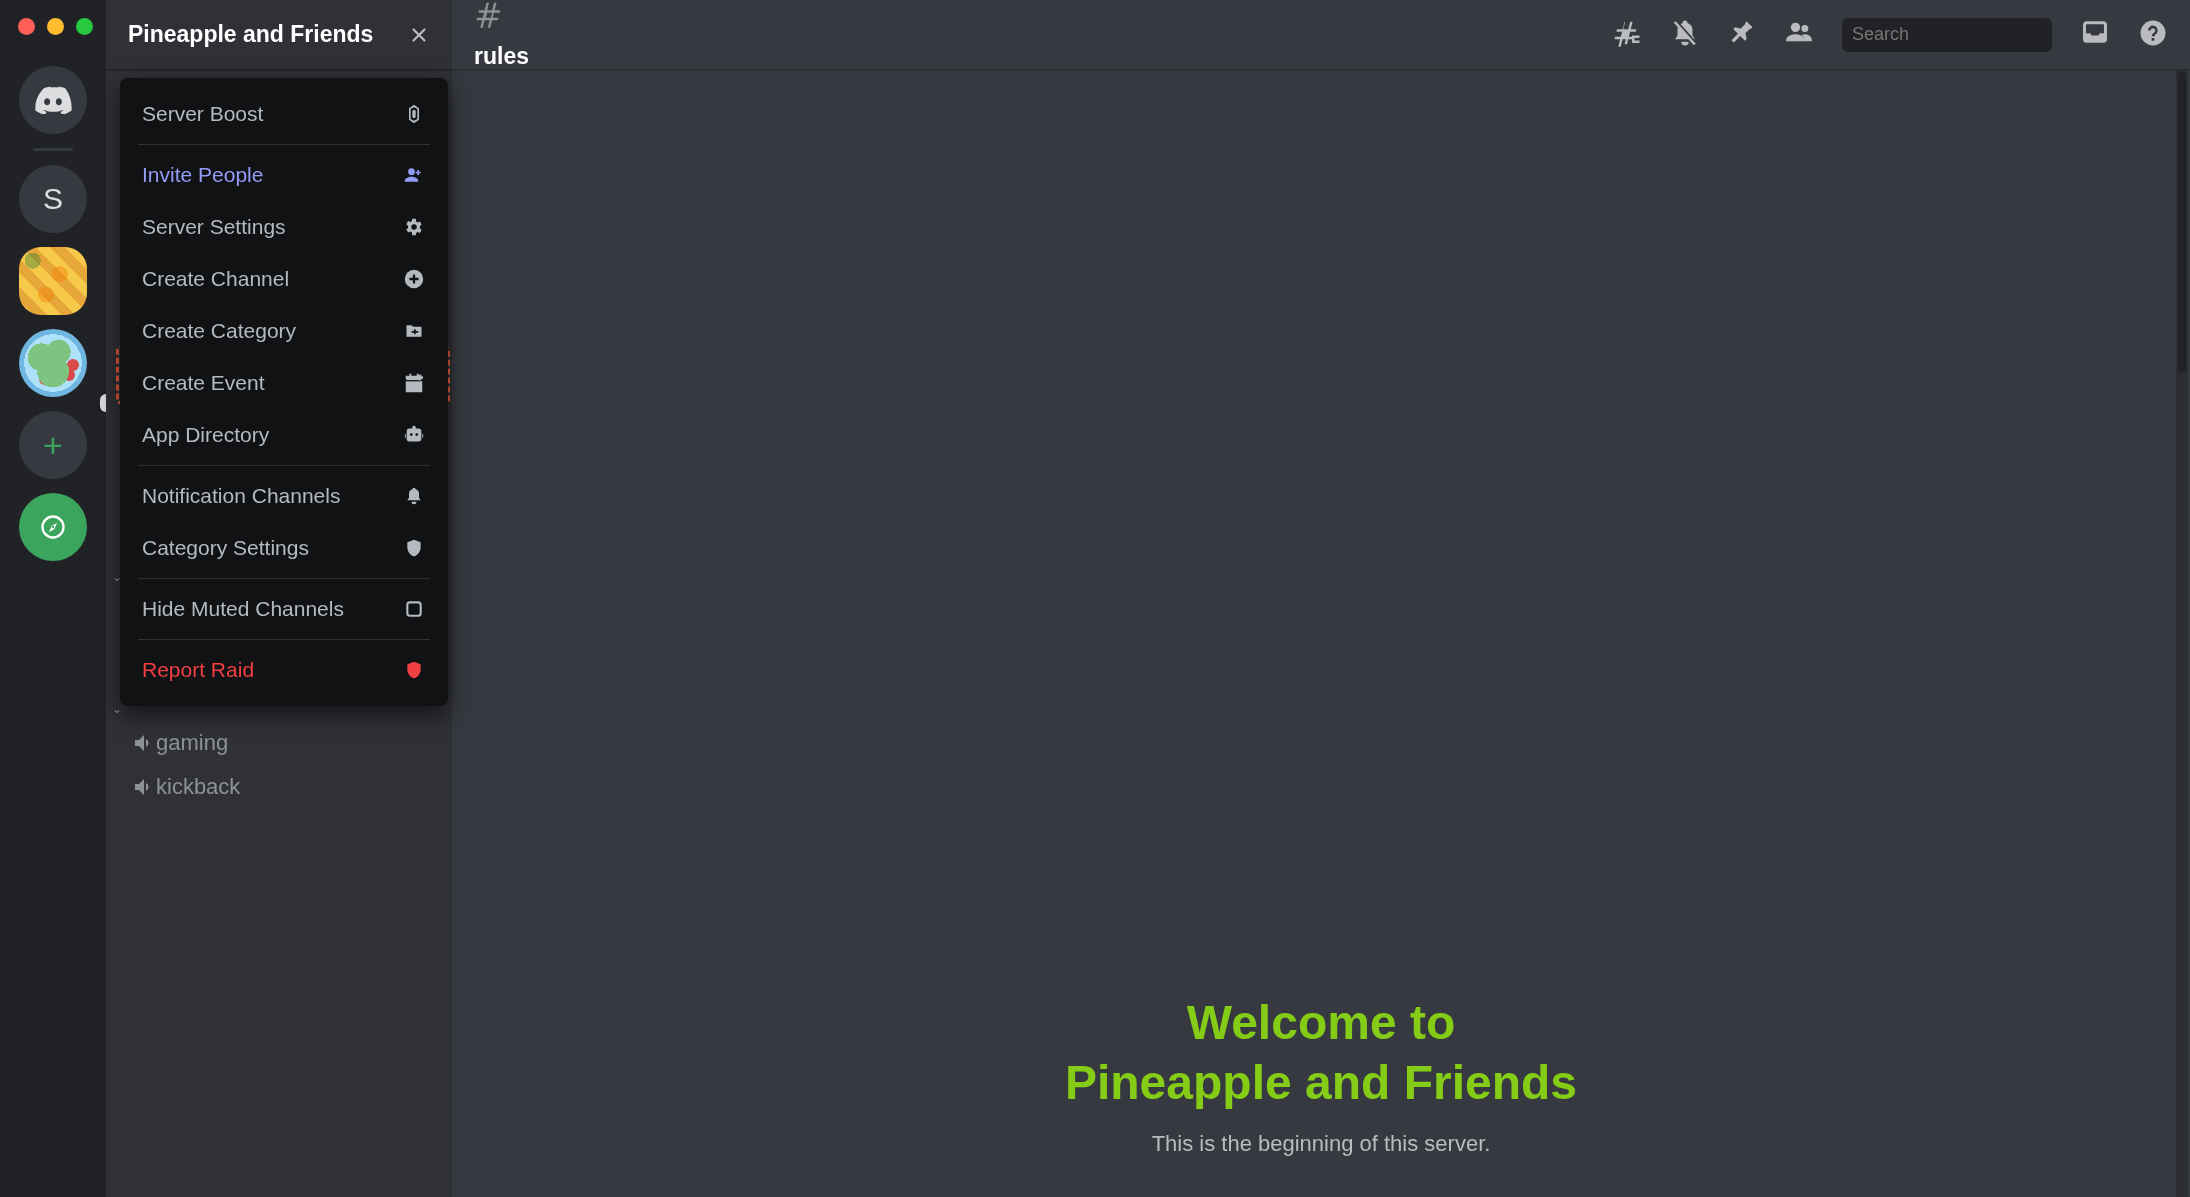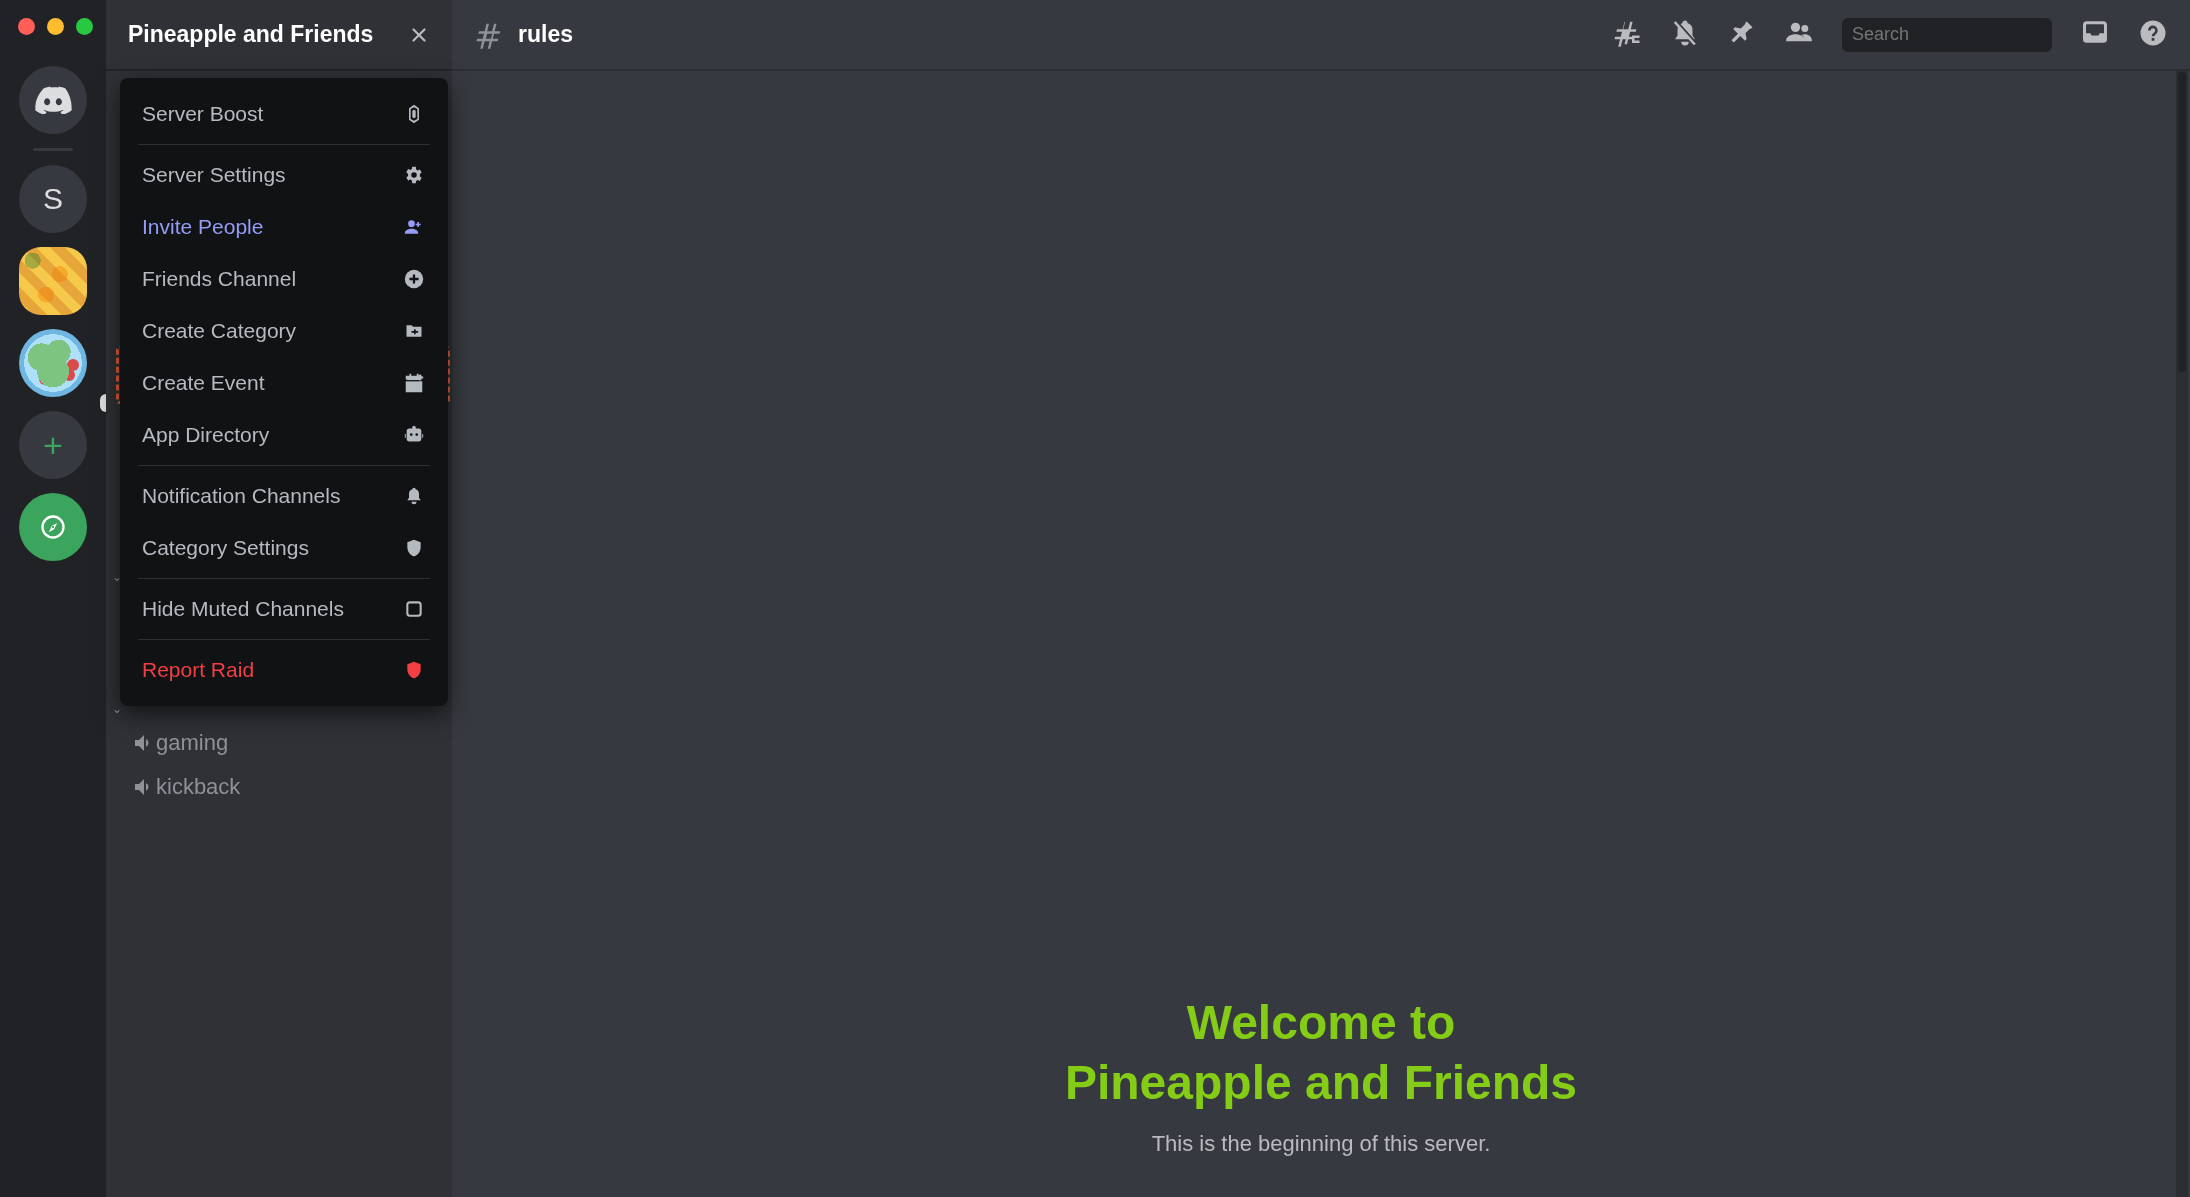--- a/index.html
+++ b/index.html
@@ -175,21 +175,21 @@
     display:flex; flex-direction:column;
     position:relative;
   }
   .topbar {
     height:70px;
     display:flex; align-items:center;
     padding: 0 22px;
     border-bottom: 1px solid #2b2d31;
     box-shadow: 0 1px 0 rgba(0,0,0,0.15);
   }
-  .topbar-left{ display:flex; align-items:center; gap:14px;}
+  .topbar-left{ display:flex; align-items:flex-start; gap:14px;flex-direction:column;}
   .channel-hash{ color:#8e9297;}
   .channel-name{ color:#fff; font-size:23px; font-weight:600;}
   .topbar-right{ margin-left:auto; display:flex; gap:28px;}
   .toolbar-icon{ color:#b9bbbe; cursor:pointer;}
   .search-box{
     background:#202225; border-radius:6px;
     width:210px; height:34px;
     display:flex; align-items:center; padding:0 10px;
     color:#72767d; font-size:18px;
   }
@@ -296,38 +296,38 @@
   <div class="server-menu">
     <div class="menu-item">
       <span>Server Boost</span>
       <span class="mi-icon">
           <svg width="20" height="22" viewBox="0 0 24 24">
             <path fill="#b5bac1" d="M12 1l6 4v14l-6 4-6-4V5l6-4zm0 3L8 6v12l4 2 4-2V6l-4-2zm0 3l2 1v8l-2 1-2-1V8l2-1z"></path>
           </svg>
         </span>
     </div>
     <div class="menu-sep"></div>
+    <div class="menu-item mi-invite">
+      <span>Invite People</span>
+      <span class="mi-icon">
+          <svg width="22" height="20" viewBox="0 0 24 24">
+            <path fill="#949cf7" d="M9 12a4 4 0 100-8 4 4 0 000 8zm0 2c-4 0-8 2-8 5v1h16v-1c0-3-4-5-8-5zm11-6h-2V6h-2v2h-2v2h2v2h2v-2h2V8z"></path>
+          </svg>
+        </span>
+    </div>
     <div class="menu-item">
       <span>Server Settings</span>
       <span class="mi-icon">
           <svg width="22" height="22" viewBox="0 0 24 24">
             <path fill="#b5bac1" d="M19.4 13a7.5 7.5 0 000-2l2-1.6-2-3.4-2.4 1a7.4 7.4 0 00-1.7-1L15 3h-4l-.3 2.5a7.4 7.4 0 00-1.7 1l-2.4-1-2 3.4L6.6 11a7.5 7.5 0 000 2l-2 1.6 2 3.4 2.4-1c.5.4 1.1.7 1.7 1L11 21h4l.3-2.5c.6-.3 1.2-.6 1.7-1l2.4 1 2-3.4-2-1.6zM13 15a3 3 0 110-6 3 3 0 010 6z" transform="translate(-1 0)"></path>
           </svg>
         </span>
     </div>
-    <div class="menu-item mi-invite">
-      <span>Invite People</span>
-      <span class="mi-icon">
-          <svg width="22" height="20" viewBox="0 0 24 24">
-            <path fill="#949cf7" d="M9 12a4 4 0 100-8 4 4 0 000 8zm0 2c-4 0-8 2-8 5v1h16v-1c0-3-4-5-8-5zm11-6h-2V6h-2v2h-2v2h2v2h2v-2h2V8z"></path>
-          </svg>
-        </span>
-    </div>
-    <div class="menu-item">
-      <span>Friends Channel</span>
+    <div class="menu-item">
+      <span>Create Channel</span>
       <span class="mi-icon">
           <svg width="22" height="22" viewBox="0 0 24 24">
             <circle cx="12" cy="12" r="10" fill="#b5bac1"></circle>
             <path stroke="#111214" stroke-width="2.5" d="M12 7v10M7 12h10"></path>
           </svg>
         </span>
     </div>
     <div class="menu-item">
       <span>Create Category</span>
       <span class="mi-icon">

